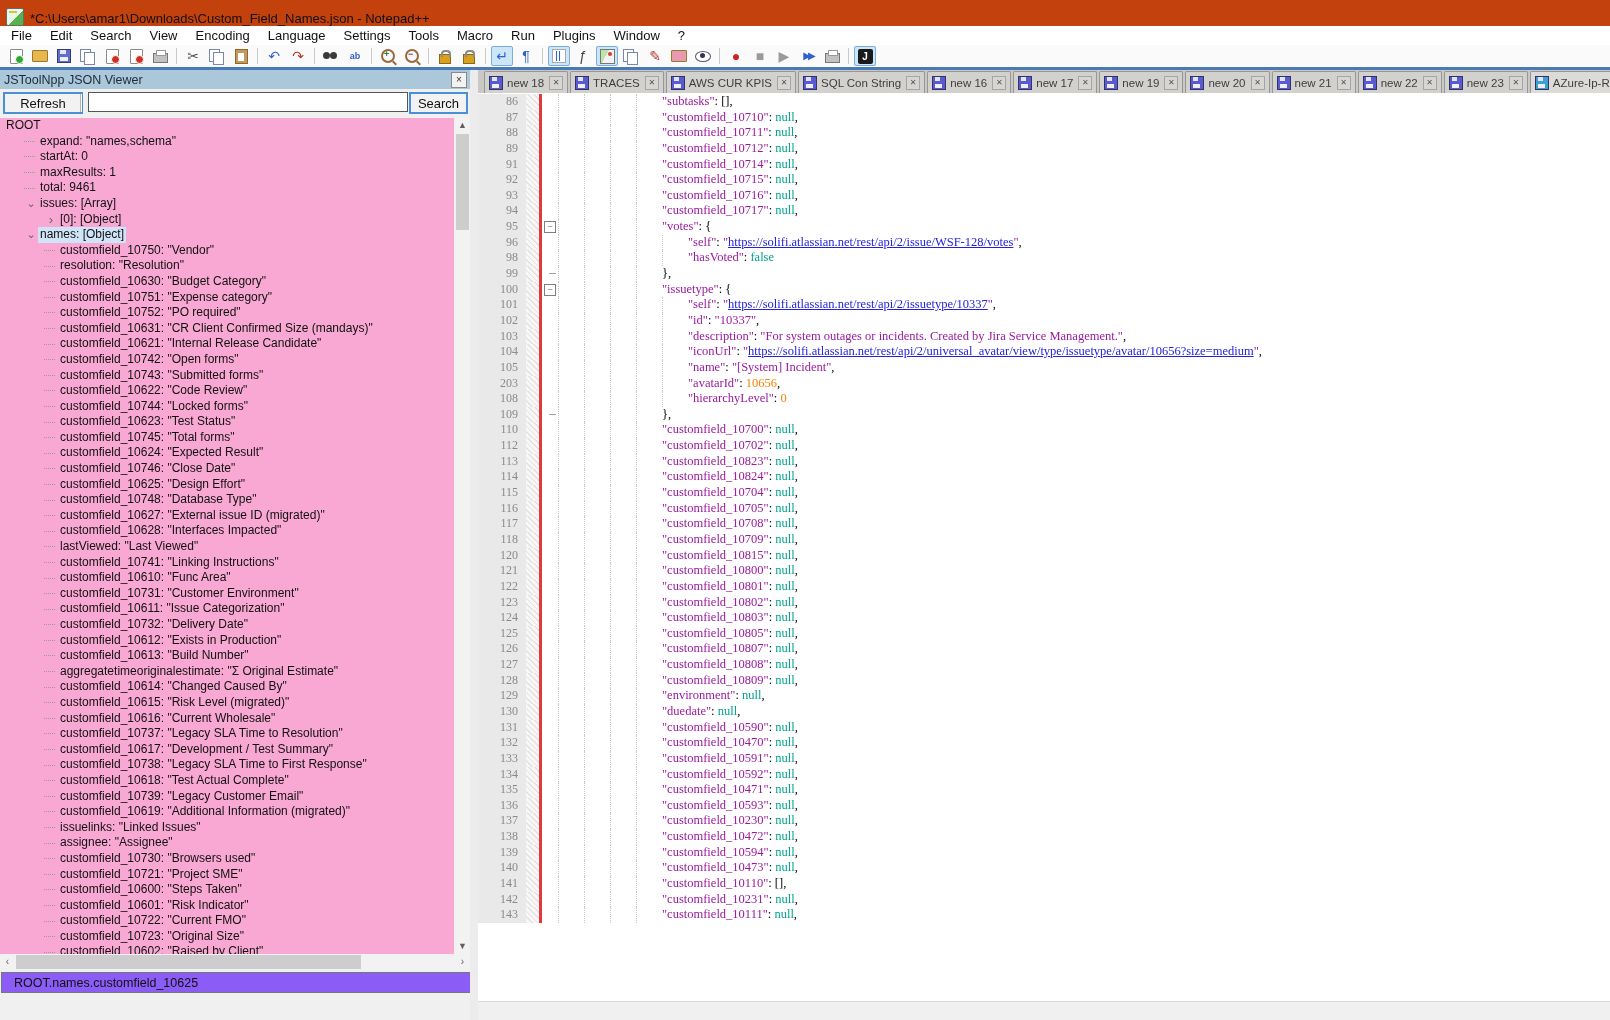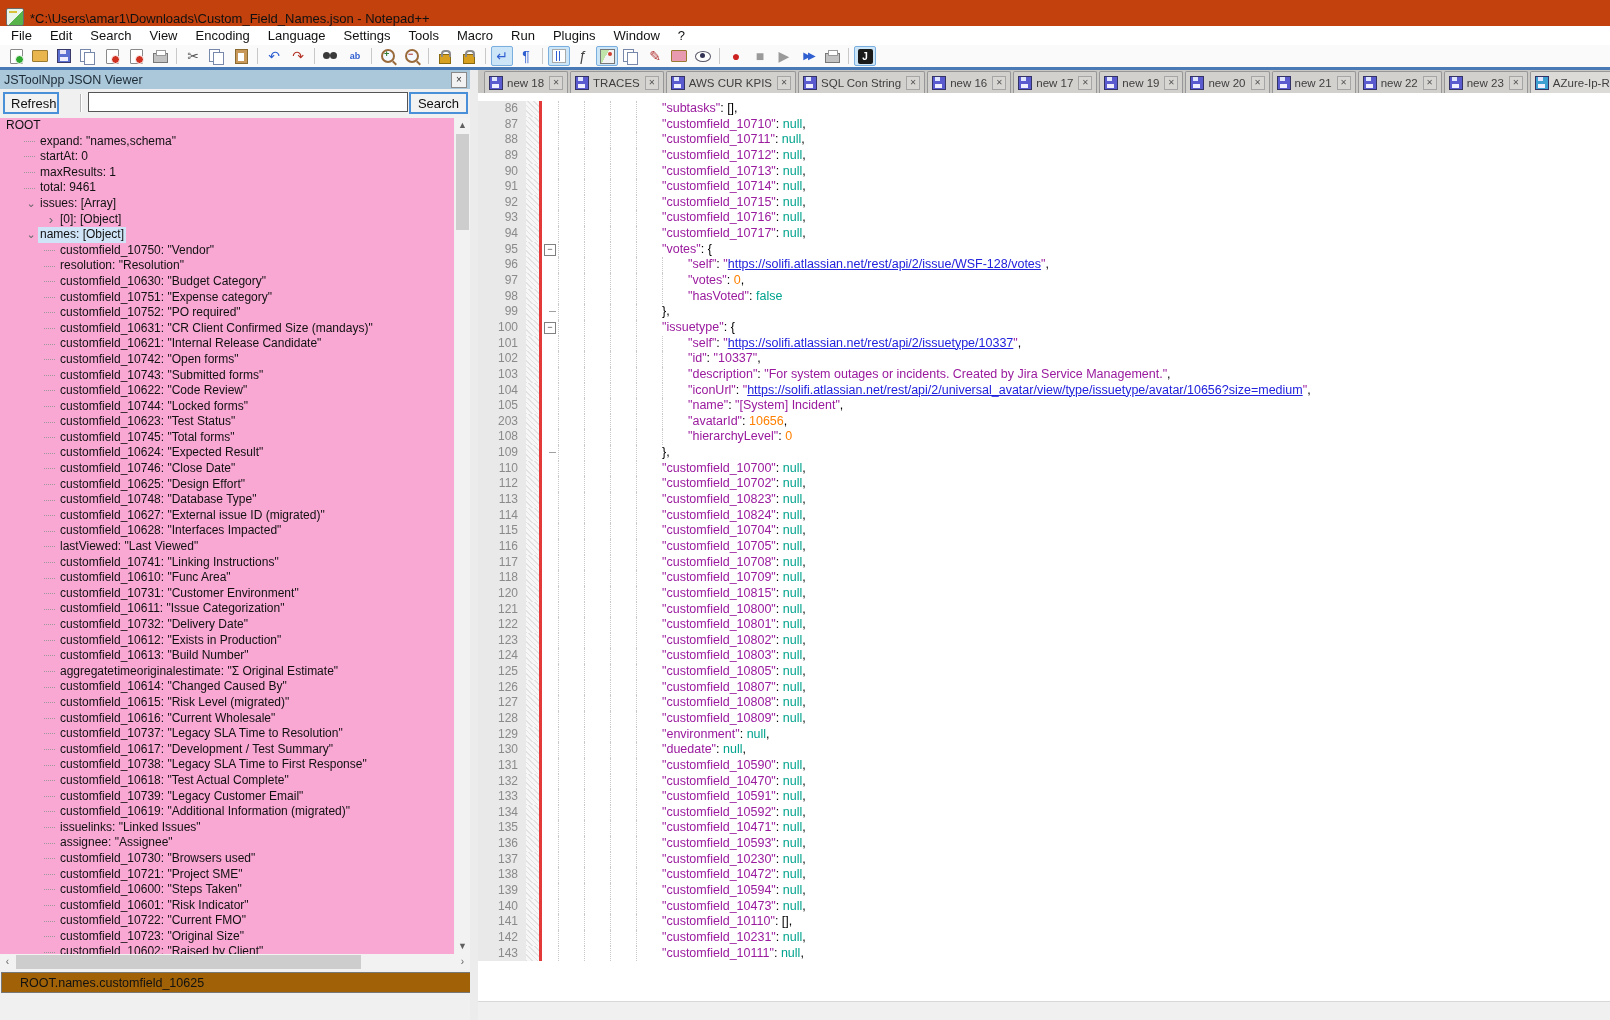--- a/index.html
+++ b/index.html
@@ -51,60 +51,60 @@
   .jst{width:15px;height:15px;background:#1a1a1a;color:#fff;font-size:10px;font-weight:bold;
        display:flex;align-items:center;justify-content:center;border-radius:2px;}
   #blueline{position:absolute;left:0;top:67px;width:1610px;height:3px;background:var(--accent,#4a7ab5);}
   
   #panel{position:absolute;left:0;top:70px;width:470px;height:950px;background:#f0f0f0;}
   #pcap{position:absolute;left:0;top:0;width:470px;height:19px;background:var(--caption,#abc7da);
         font-size:12.5px;color:#1c2b36;display:flex;align-items:center;padding-left:4px;box-sizing:border-box;}
   #pclose{position:absolute;right:3px;top:2px;width:14px;height:14px;background:#f2f2f2;border:1px solid #8a8a8a;
           font-size:10px;line-height:13px;text-align:center;color:#333;cursor:default;}
   #pctrl{position:absolute;left:0;top:21px;width:470px;height:26px;}
-  #refresh{position:absolute;left:3px;top:1px;width:56px;height:22px;background:#f2f2f2;
+  #refresh{position:absolute;left:3px;top:1px;width:80px;height:22px;background:#f2f2f2;
            border:2px solid #4a90d9;font-size:13px;color:#111;font-family:"Liberation Sans",sans-serif;}
   #grip{position:absolute;left:80px;top:3px;width:1px;height:18px;background:#b5b5b5;border-right:1px solid #fff;}
   #psearch{position:absolute;left:88px;top:1px;width:312px;height:18px;border:1px solid #555;
            font-size:12.5px;padding:0 3px;font-family:"Liberation Sans",sans-serif;}
   #searchbtn{position:absolute;left:409px;top:1px;width:59px;height:22px;background:#f2f2f2;
            border:2px solid #4a90d9;font-size:13px;color:#111;font-family:"Liberation Sans",sans-serif;}
   #tree{position:absolute;left:0;top:48px;width:454px;height:836px;background:#f9a8d4;overflow:hidden;
         font-size:12px;color:#111;}
   .trow{height:15.6px;line-height:15.6px;white-space:nowrap;display:flex;align-items:center;}
   .chv{display:inline-block;width:14px;color:#666;font-size:11px;text-align:center;flex:0 0 auto;}
   .chv.r{transform:scale(1.2);}
   .conn{display:inline-block;width:11px;border-top:1px dotted #9a9a9a;margin-right:3px;flex:0 0 auto;}
   .lbl{padding:0 2px;}
   .trow.sel .lbl{background:var(--sel,#cfe4f7);}
   #tvscroll{position:absolute;right:0;top:48px;width:15px;height:836px;background:#f2f2f2;}
   .sarr{position:absolute;left:0;width:15px;height:15px;color:#606060;font-size:9px;text-align:center;line-height:15px;}
   #tvthumb{position:absolute;left:1px;top:16px;width:13px;height:96px;background:#cdcdcd;}
   #thscroll{position:absolute;left:0;top:884px;width:470px;height:16px;background:#f2f2f2;}
   .harr{position:absolute;top:0;width:15px;height:16px;color:#606060;font-size:10px;text-align:center;line-height:16px;}
   #ththumb{position:absolute;left:16px;top:1px;width:345px;height:14px;background:#cdcdcd;}
-  #ppath{position:absolute;left:1px;top:902px;width:466px;height:19px;border:1px solid #777;background:#a16207;
-         font-size:12.5px;padding:0 18px;font-family:"Liberation Sans",sans-serif;color:#111;}
+  #ppath{position:absolute;left:1px;top:902px;width:466px;height:19px;border:1px solid #777;background:#8b5cf6;
+         font-size:12.5px;padding:0 12px;font-family:"Liberation Sans",sans-serif;color:#111;}
   
   #splitter{position:absolute;left:470px;top:70px;width:8px;height:950px;background:#ececec;}
   
   #editorArea{position:absolute;left:478px;top:70px;width:1132px;height:950px;background:#fff;}
   #tabbar{position:absolute;left:0;top:0;width:1132px;height:23px;background:#c9c8c5;display:flex;
           align-items:flex-end;padding-left:6px;box-sizing:border-box;overflow:hidden;}
   .tab{height:21px;background:#d3d1ce;border:1px solid #979797;border-bottom:none;border-radius:2px 2px 0 0;
        display:flex;align-items:center;padding:0 4px;margin-right:2px;font-size:11.5px;color:#3e3e3e;
        flex:0 0 auto;white-space:nowrap;}
   .tab.saved{background:#dddbd8;}
   .flpt{width:12px;height:12px;border:1px solid #333366;position:relative;margin-right:4px;flex:0 0 auto;}
   .flpt::after{content:"";position:absolute;left:2px;top:0;width:5px;height:4px;background:#dfe4ff;}
   .flpt::before{content:"";position:absolute;left:2px;bottom:1px;width:7px;height:4px;background:#eef;}
   .tclose{width:12px;height:12px;background:#d8d6d3;border:1px solid #a5a5a5;font-size:8px;line-height:11px;
           text-align:center;color:#555;margin-left:5px;flex:0 0 auto;}
   #code{position:absolute;left:0;top:23px;width:1132px;height:908px;background:#fff;overflow:hidden;
-        font-family:Liberation Sans, sans-serif;font-size:12.5px;padding-top:8px;}
+        font-family:Liberation Serif, serif;font-size:12.5px;padding-top:1px;}
   .ln{display:flex;height:15.65px;line-height:15.65px;}
   .num{width:40px;flex:0 0 auto;background:#e9e9e9;color:#8a8a8a;text-align:right;padding-right:8px;font-size:12px;}
   .hatch{width:13px;flex:0 0 auto;background:repeating-linear-gradient(45deg,#e2e2e2 0 1px,#f7f7f7 1px 4px);}
   .red{width:3px;flex:0 0 auto;background:var(--chg,#e43939);}
   .foldm{width:16px;flex:0 0 auto;position:relative;background:#fff;}
   .fbox{position:absolute;left:2px;top:2px;width:10px;height:10px;border:1px solid #808080;background:#fff;
         font-size:9px;line-height:9px;text-align:center;color:#444;}
   .fend{position:absolute;left:7px;top:7px;width:7px;height:1px;background:#a0a0a0;}
   .codeln{flex:1;white-space:pre;overflow:hidden;}
   .g{display:inline-block;width:25px;height:15.65px;border-left:1px dotted #c9c9c9;vertical-align:top;}
@@ -587,27 +587,20 @@
         <span class="codeln"><span class="g"></span><span class="g"></span><span class="g"></span><span class="g"></span><span class="ts">"customfield_10711"</span><span class="tp">: </span><span class="tk">null</span><span class="tp">,</span></span>
       </div>
       <div class="ln">
         <span class="num">89</span>
         <span class="hatch"></span>
         <span class="red"></span>
         <span class="foldm"></span>
         <span class="codeln"><span class="g"></span><span class="g"></span><span class="g"></span><span class="g"></span><span class="ts">"customfield_10712"</span><span class="tp">: </span><span class="tk">null</span><span class="tp">,</span></span>
       </div>
       <div class="ln">
-        <span class="num">90</span>
-        <span class="hatch"></span>
-        <span class="red"></span>
-        <span class="foldm"></span>
-        <span class="codeln"><span class="g"></span><span class="g"></span><span class="g"></span><span class="g"></span><span class="ts">"customfield_10713"</span><span class="tp">: </span><span class="tk">null</span><span class="tp">,</span></span>
-      </div>
-      <div class="ln">
         <span class="num">91</span>
         <span class="hatch"></span>
         <span class="red"></span>
         <span class="foldm"></span>
         <span class="codeln"><span class="g"></span><span class="g"></span><span class="g"></span><span class="g"></span><span class="ts">"customfield_10714"</span><span class="tp">: </span><span class="tk">null</span><span class="tp">,</span></span>
       </div>
       <div class="ln">
         <span class="num">92</span>
         <span class="hatch"></span>
         <span class="red"></span>
@@ -636,27 +629,20 @@
           <div class="fbox">−</div>
         </span>
         <span class="codeln"><span class="g"></span><span class="g"></span><span class="g"></span><span class="g"></span><span class="ts">"votes"</span><span class="tp">: {</span></span>
       </div>
       <div class="ln">
         <span class="num">96</span>
         <span class="hatch"></span>
         <span class="red"></span>
         <span class="foldm"></span>
         <span class="codeln"><span class="g"></span><span class="g"></span><span class="g"></span><span class="g"></span><span class="g"></span><span class="ts">"self"</span><span class="tp">: </span><span class="ts">"</span><span class="tu">https://solifi.atlassian.net/rest/api/2/issue/WSF-128/votes</span><span class="ts">"</span><span class="tp">,</span></span>
-      </div>
-      <div class="ln">
-        <span class="num">97</span>
-        <span class="hatch"></span>
-        <span class="red"></span>
-        <span class="foldm"></span>
-        <span class="codeln"><span class="g"></span><span class="g"></span><span class="g"></span><span class="g"></span><span class="g"></span><span class="ts">"votes"</span><span class="tp">: </span><span class="tn">0</span><span class="tp">,</span></span>
       </div>
       <div class="ln">
         <span class="num">98</span>
         <span class="hatch"></span>
         <span class="red"></span>
         <span class="foldm"></span>
         <span class="codeln"><span class="g"></span><span class="g"></span><span class="g"></span><span class="g"></span><span class="g"></span><span class="ts">"hasVoted"</span><span class="tp">: </span><span class="tk">false</span></span>
       </div>
       <div class="ln">
         <span class="num">99</span>

